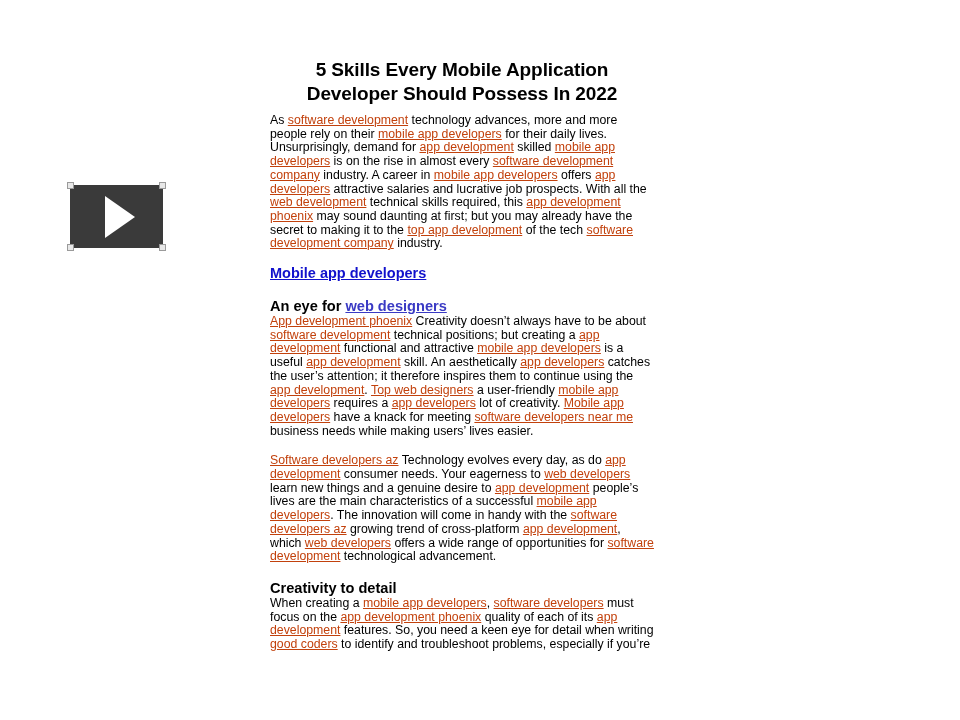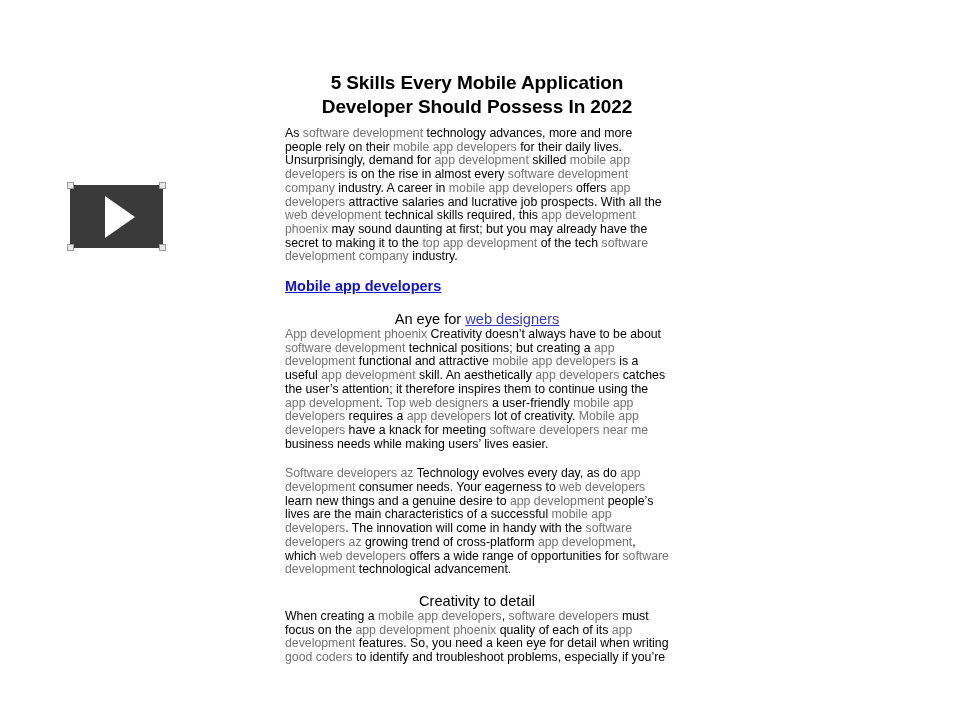--- a/index.html
+++ b/index.html
@@ -61,24 +61,23 @@
     box-sizing: border-box;
   }
   .handle.tl { left: 0; top: 0; }
   .handle.tr { right: 0; top: 0; }
   .handle.bl { left: 0; bottom: 0; }
   .handle.br { right: 0; bottom: 0; }
 
   
   #content {
     position: absolute;
-    left: 285px;
+    left: 270px;
     top: 58px;
     width: 384px;
-    margin-top: 13px;
   }
 
   #doc-title {
     font-size: 19px;
     font-weight: bold;
     line-height: 23.5px;
     text-align: center;
     color: #000000;
     margin: 0 0 9px 0;
     letter-spacing: -0.1px;
@@ -99,28 +98,28 @@
     font-size: 14.5px;
     font-weight: bold;
     line-height: 17px;
     color: #1111cc;
     text-decoration: underline;
   }
 
   h3.section-heading {
     margin: 0;
     font-size: 14.6px;
-    font-weight: normal;
+    font-weight: bold;
     line-height: 17px;
     color: #000000;
-    text-align: center;
   }
 
   a, .lnk {
-    color: #737373;
+    color: #c2410c;
+    text-decoration: underline;
     cursor: pointer;
   }
   h2.link-heading .lnk {
     color: #1111cc;
     text-decoration: none;
   }
   h3.section-heading .lnk {
     color: #3a3ac4;
     text-decoration: underline;
   }

